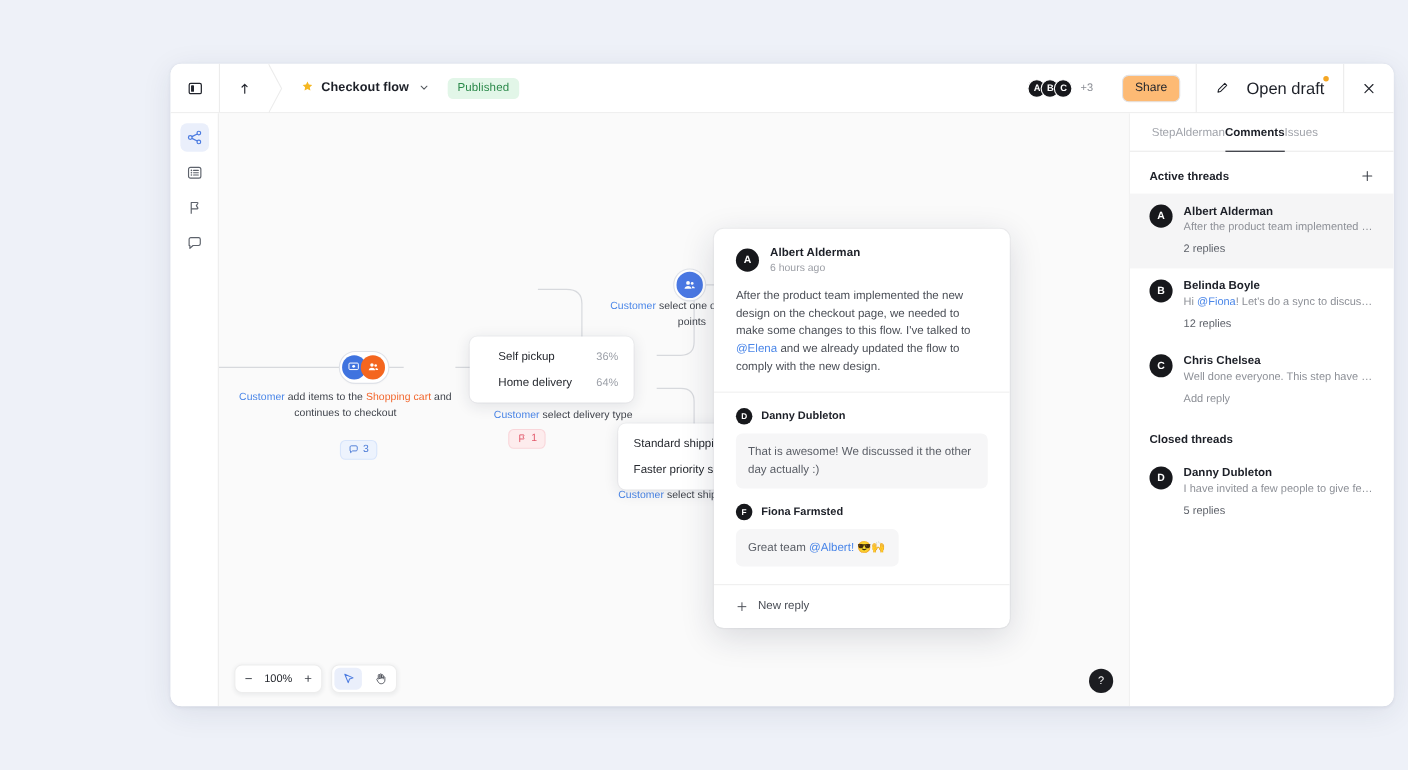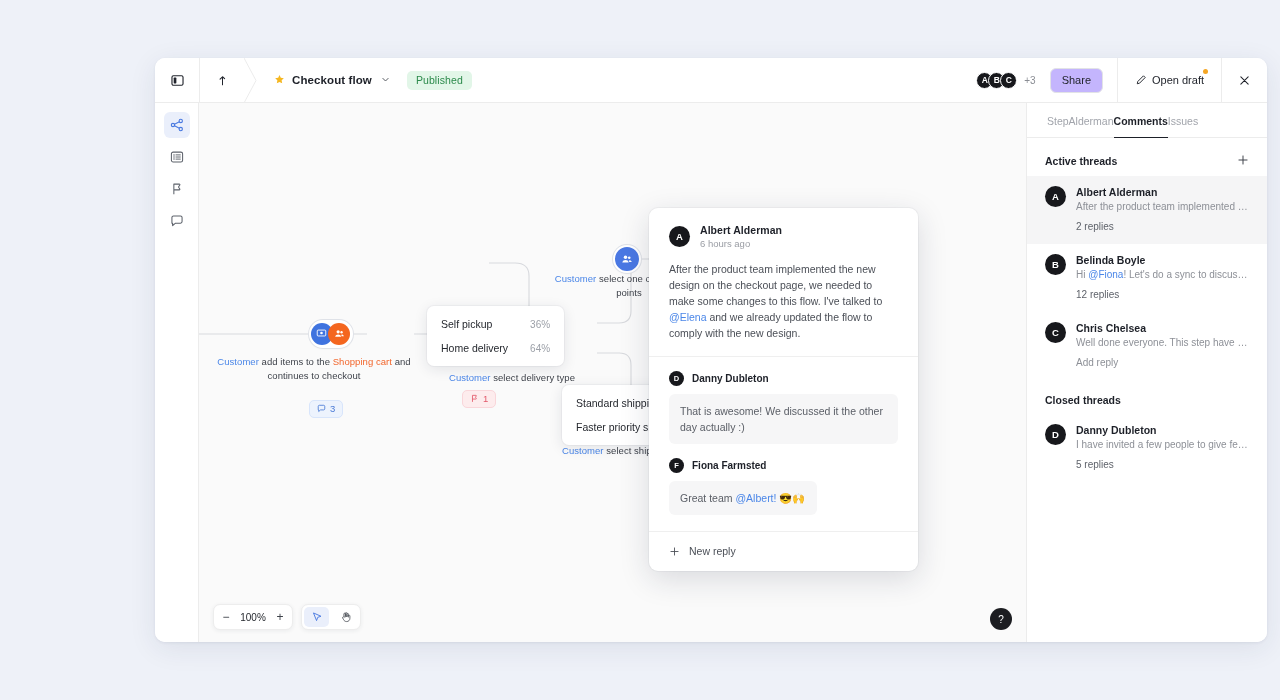--- a/index.html
+++ b/index.html
@@ -71,31 +71,32 @@
   .av:first-child { margin-left: 0; }
   .av-more { font-size: 10px; color: #8a8d94; }
 
   .share-btn {
     align-self: center;
     border: 1px solid #e2e3e6;
     border-radius: 6px;
     font-size: 11px;
     color: #23262d;
     padding: 5px 11px 6px;
-    background: #c4b5fd;
-    cursor: pointer;
+    background: #fdba74;
+    cursor: pointer;
+    margin-left: 12px;
   }
   .share-wrap { display: flex; align-items: center; padding-right: 14px; }
 
   .opendraft {
-    display: flex; align-items: center; gap: 5px;
+    display: flex; align-items: center; gap: 16px;
     padding: 16px 17px;
     cursor: pointer;
     position: relative;
-    font-size: 11px;
+    font-size: 15px;
     color: #1d2028;
   }
   .draft-dot {
     position: absolute;
     right: 13px; top: 11px;
     width: 5px; height: 5px; border-radius: 50%;
     background: #f5a623;
   }
   .close-wrap { display: flex; align-items: center; padding: 0 16px; cursor: pointer; }
 
@@ -473,21 +474,21 @@
       <div class="node-label" style="left:15px; top:252px; width:200px;">
         <span class="tok-customer">Customer</span><span> add items to the </span><span class="tok-cart">Shopping cart</span><span> and continues to checkout</span>
       </div>
       <div class="badge badge-comment" style="left:110px; top:297px;">
         <svg width="9" height="9" viewBox="0 0 16 16">
           <path d="M2.2 4.1c0-1 .8-1.8 1.8-1.8h8c1 0 1.8.8 1.8 1.8v4.6c0 1-.8 1.8-1.8 1.8H6.3L3 13.4v-2.9h-.8z" fill="none" stroke="#4a7ad6" stroke-width="1.5" stroke-linejoin="round"></path>
         </svg>
         <span>3</span>
       </div>
 
-      <div class="opt-card" style="left:228px; top:203px;">
+      <div class="opt-card" style="left:228px; top:203px;padding-left:12px;">
         <div class="opt-row">
           <span>Self pickup</span>
           <span class="opt-pct">36%</span>
         </div>
         <div class="opt-row">
           <span>Home delivery</span>
           <span class="opt-pct">64%</span>
         </div>
       </div>
       <div class="node-label" style="left:228px; top:268px; width:170px;">

